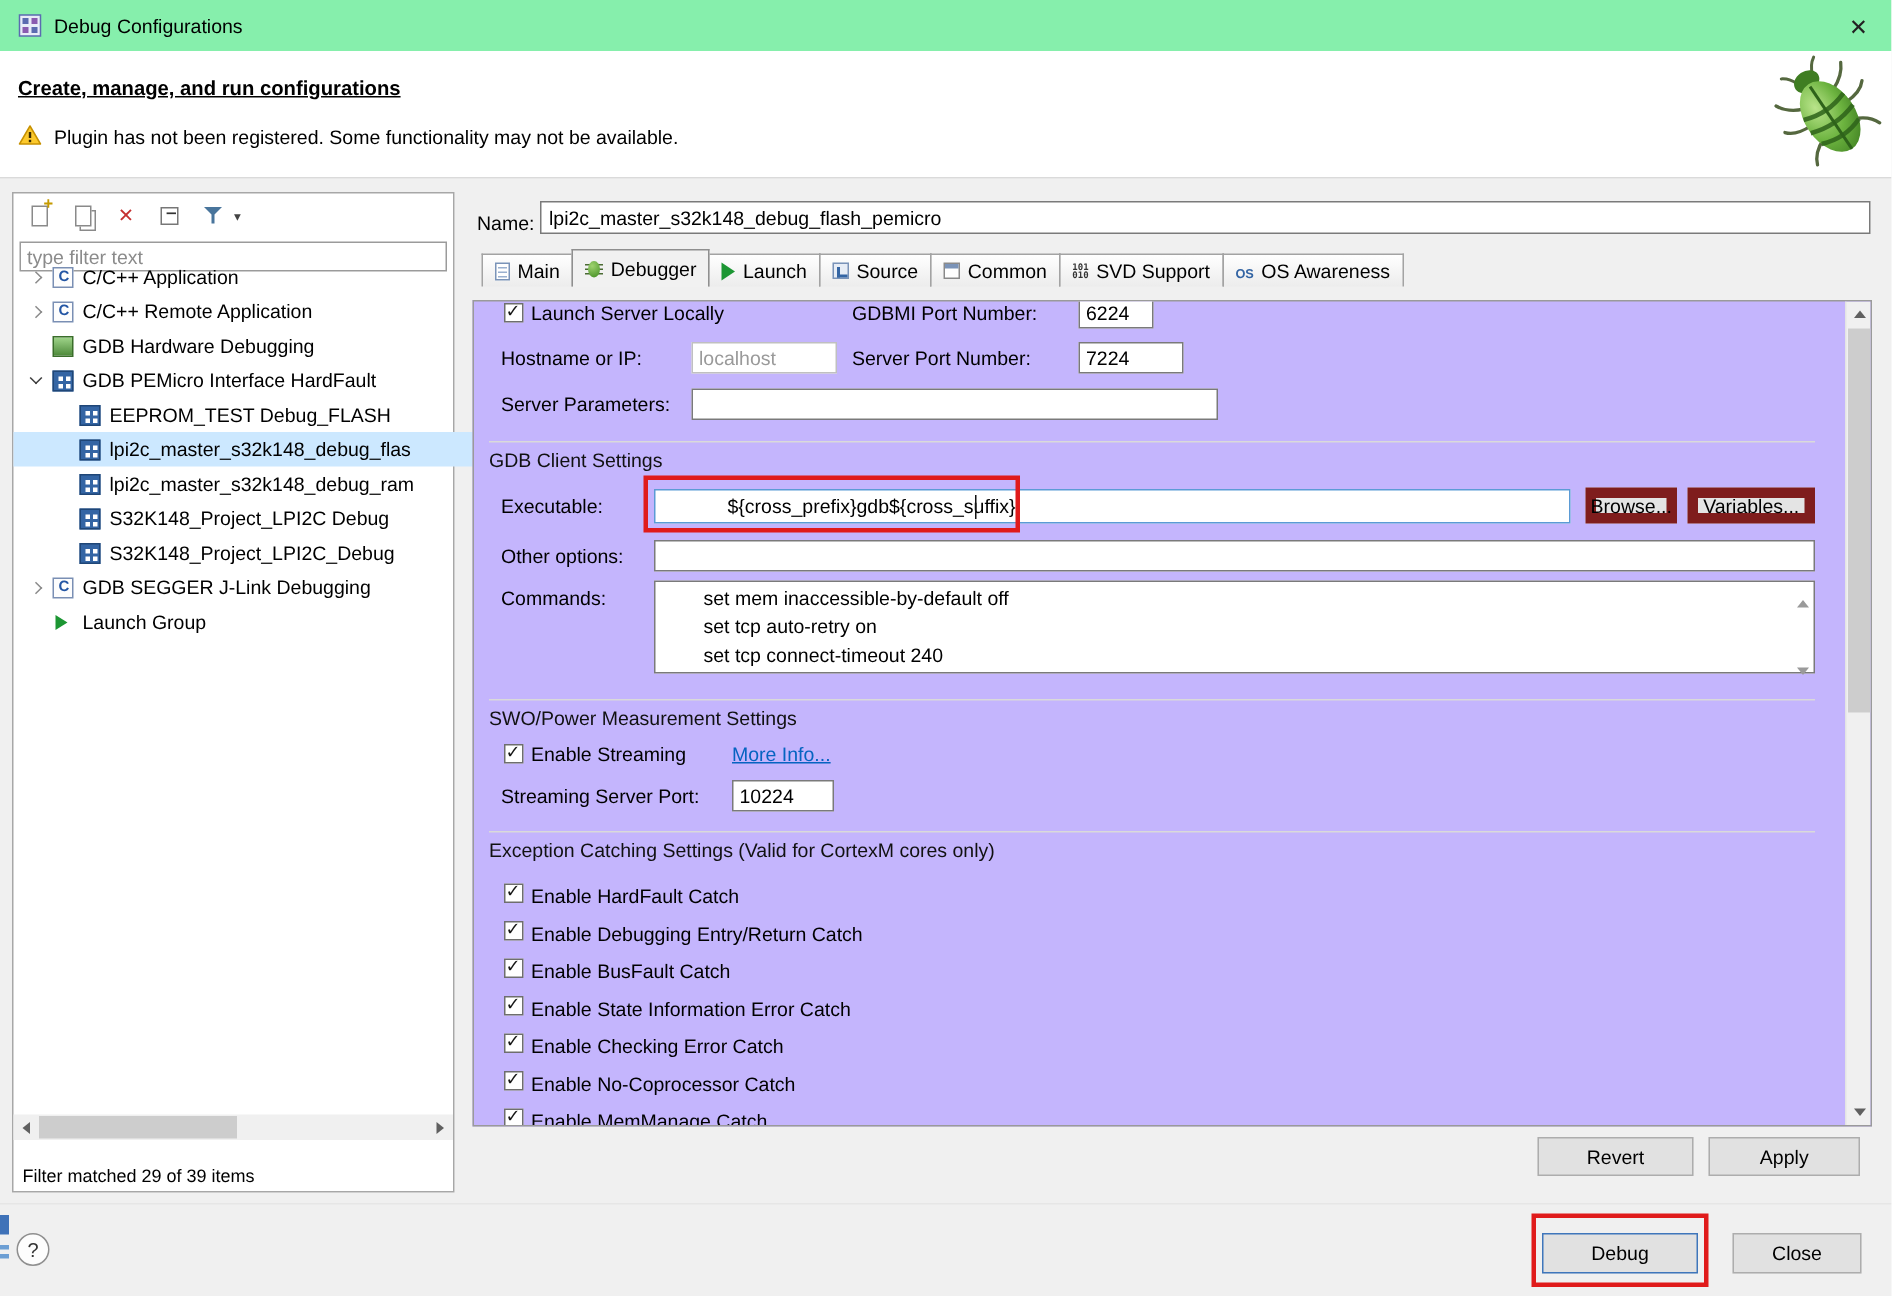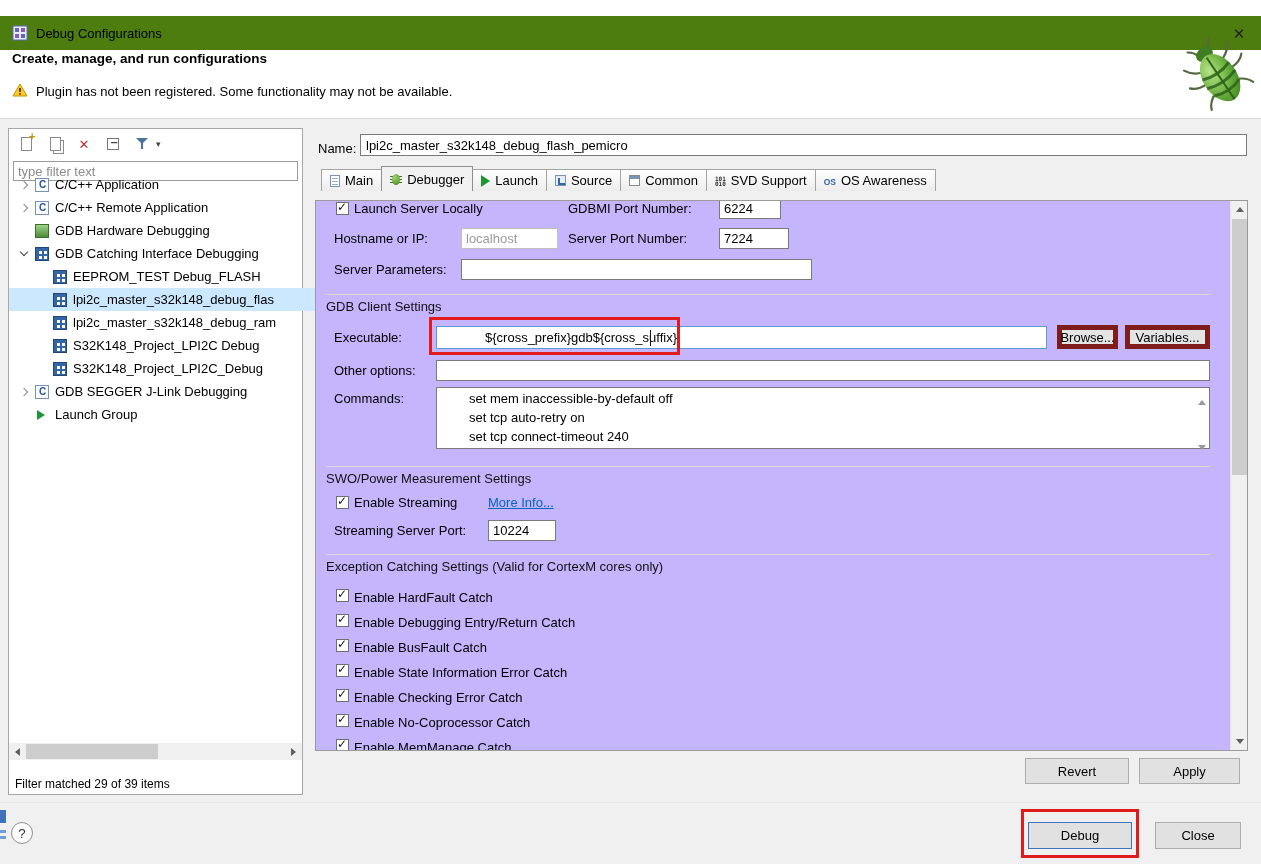--- a/index.html
+++ b/index.html
@@ -5,27 +5,27 @@
   * { box-sizing: border-box; margin: 0; padding: 0; }
   html, body { width: 1261px; height: 864px; }
   body { font-family: "Liberation Sans", "DejaVu Sans", sans-serif; font-size: 13px; color: #000; background: #fff; position: relative; overflow: hidden; }
 
   .window { position: absolute; inset: 0; background: #fff; }
   .bodybg { position: absolute; left: 0; top: 119px; right: 0; bottom: 0; background: #f0f0f0; }
   .hr1 { position: absolute; left: 0; top: 118px; right: 0; height: 1px; background: #dadada; }
   .hr2 { position: absolute; left: 0; top: 802px; right: 0; height: 1px; background: #e6e6e6; }
 
   
-  .titlebar { position: absolute; left: 0; top: 16px; right: 0; height: 34px; background: #4d7c0f; }
+  .titlebar { position: absolute; left: 0; top: 0; right: 0; height: 34px; background: #86efac; }
   .dlg-icon { position: absolute; left: 12px; top: 9px; }
   .title-text { position: absolute; left: 36px; top: 10px; font-size: 13px; }
   .close-btn { position: absolute; right: 8px; top: 5px; width: 28px; height: 25px; display: flex; align-items: center; justify-content: center; font-size: 15px; color: #222; cursor: pointer; }
 
   
-  .hdr-title { position: absolute; left: 12px; top: 51px; font-weight: bold; font-size: 13.5px; }
+  .hdr-title { position: absolute; left: 12px; top: 51px; font-weight: bold; font-size: 13.5px; text-decoration: underline; }
   .warn-row { position: absolute; left: 12px; top: 83px; display: flex; align-items: center; gap: 8px; }
   .bug-art { position: absolute; right: 2px; top: 36px; }
 
   
   .lpanel { position: absolute; left: 8px; top: 128px; width: 295px; height: 667px; background: #fff; border: 1px solid #a7a7a7; }
   .ltoolbar { position: absolute; left: 2px; top: 3px; height: 24px; display: flex; align-items: center; gap: 11px; padding-left: 6px; }
   .tb { width: 18px; height: 18px; display: flex; align-items: center; justify-content: center; cursor: pointer; position: relative; }
   .ic-page { width: 11px; height: 14px; background: #fff; border: 1px solid #8a8a8a; position: relative; }
   .ic-new::before { content: "+"; position: absolute; right: -5px; top: -8px; color: #c59a00; font: bold 11px "Liberation Sans", sans-serif; }
   .ic-dup { box-shadow: 3px 3px 0 -1px #fff, 3px 3px 0 0 #8a8a8a; }
@@ -92,21 +92,21 @@
   .gt { position: absolute; white-space: nowrap; font-size: 13px; color: #111; }
   .sline { position: absolute; left: 10px; width: 884px; height: 1px; background: #dadada; }
   .inp { position: absolute; border: 1px solid #7a7a7a; background: #fff; font: 13px "Liberation Sans", sans-serif; padding: 0 4px; height: 21px; }
   .inp.dis { border-color: #c0c0c0; }
   .inp.dis::placeholder { color: #9a9a9a; }
   .inp.focus { border: 1px solid #5b9bd5; height: 23px; padding-left: 48px; }
   .cmds { position: absolute; border: 1px solid #7a7a7a; background: #fff; font: 13px "Liberation Sans", sans-serif; line-height: 19px; padding: 1px 18px 0 5px; resize: none; overflow: hidden; }
   .cb { position: absolute; width: 13px; height: 13px; background: #fff; border: 1px solid #6e6e6e; cursor: pointer; }
   .cb.on::after { content: "\2713"; position: absolute; left: 0; top: -3px; font: bold 12px "DejaVu Sans", sans-serif; color: #151515; }
   .link { position: absolute; color: #0563c1; text-decoration: underline; cursor: pointer; font-size: 13px; white-space: nowrap; }
-  .btn { position: absolute; background: #e4e4e4; border: 5px solid #7f1d1d; font: 13px "Liberation Sans", sans-serif; display: flex; align-items: center; justify-content: center; cursor: pointer; }
+  .btn { position: absolute; background: #e4e4e4; border: 7px solid #7f1d1d; font: 13px "Liberation Sans", sans-serif; display: flex; align-items: center; justify-content: center; cursor: pointer; }
   .caret-line { position: absolute; width: 1px; height: 16px; background: #111; }
   .mini { position: absolute; }
 
   .vscroll { position: absolute; top: 0; right: 0; width: 17px; height: 549px; background: #f0f0f0; border-left: 1px solid #e4e4e4; }
   .vs-btn { position: absolute; left: 0; width: 17px; height: 17px; display: flex; align-items: center; justify-content: center; cursor: pointer; }
   .vs-thumb { position: absolute; left: 1px; top: 18px; width: 15px; height: 256px; background: #cdcdcd; cursor: pointer; }
 
   .btn2 { position: absolute; background: #e1e1e1; border: 1px solid #adadad; font-size: 13px; display: flex; align-items: center; justify-content: center; cursor: pointer; }
   .btn2.def { border-color: #3f76bb; }
   .help { position: absolute; left: 11px; top: 822px; width: 22px; height: 22px; border: 1px solid #8f8f8f; border-radius: 50%; display: flex; align-items: center; justify-content: center; background: #fdfdfd; color: #333; cursor: pointer; }
@@ -229,21 +229,21 @@
       <div class="trow">
         <span class="slot"></span>
         <span class="ti ti-gdb"></span>
         <span class="tlabel">GDB Hardware Debugging</span>
       </div>
       <div class="trow">
         <span class="slot">
             <span class="chev exp"></span>
           </span>
         <span class="ti ti-pem"></span>
-        <span class="tlabel">GDB Catching Interface Debugging</span>
+        <span class="tlabel">GDB PEMicro Interface HardFault</span>
       </div>
       <div class="trow">
         <span class="ind"></span>
         <span class="ti ti-pem"></span>
         <span class="tlabel">EEPROM_TEST Debug_FLASH</span>
       </div>
       <div class="trow sel">
         <span class="ind"></span>
         <span class="ti ti-pem"></span>
         <span class="tlabel">lpi2c_master_s32k148_debug_flas</span>
@@ -321,21 +321,21 @@
       <span class="tic tic-os"></span>
       <span>OS Awareness</span>
     </div>
   </div>
 
   <div class="content">
 
     <span class="cb on" style="left:20px;top:1px"></span>
     <span class="fl" style="left:38px;top:0">Launch Server Locally</span>
     <span class="fl" style="left:252px;top:0">GDBMI Port Number:</span>
-    <input class="inp" style="left: 403px; top: -3px; width: 62px;" value="6224">
+    <input class="inp" style="left: 403px; top: -3px; width: 50px;" value="6224">
 
     <span class="fl" style="left:18px;top:30px">Hostname or IP:</span>
     <input class="inp dis" style="left: 145px; top: 27px; width: 97px;" placeholder="localhost">
     <span class="fl" style="left:252px;top:30px">Server Port Number:</span>
     <input class="inp" style="left: 403px; top: 27px; width: 70px;" value="7224">
 
     <span class="fl" style="left:18px;top:61px">Server Parameters:</span>
     <input class="inp" style="left: 145px; top: 58px; width: 351px;" value="">
 
     <div class="sline" style="top:93px"></div>

